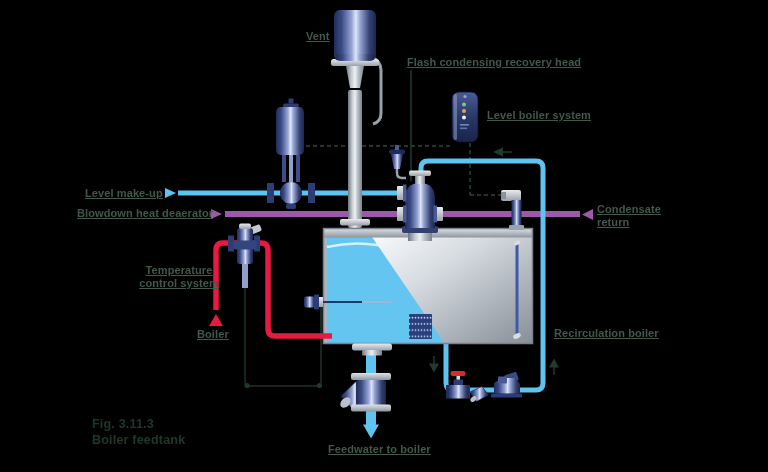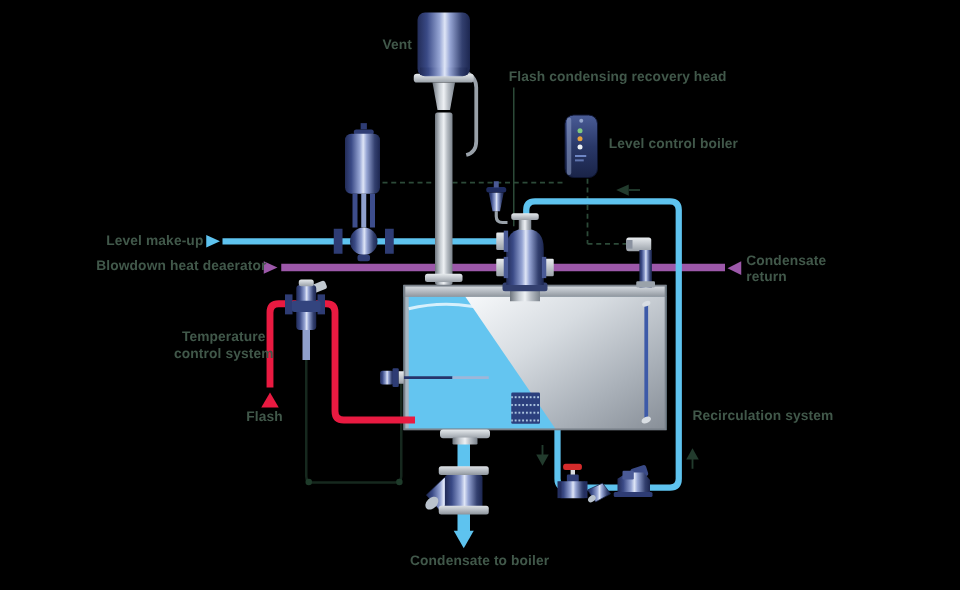--- a/index.html
+++ b/index.html
@@ -1,20 +1,20 @@
 <!DOCTYPE html>
 <html><head>
 <meta charset="utf-8">
 <style>
   html,body{margin:0;padding:0;background:#000;}
   #stage{position:relative;width:768px;height:472px;background:#000;overflow:hidden;
          font-family:"Liberation Sans",sans-serif;}
   #stage svg{position:absolute;left:0;top:0;}
   .label{position:absolute;font:600 11px "Liberation Sans",sans-serif;color:#41584A;
-         letter-spacing:.1px;white-space:nowrap;line-height:13px;}
+         letter-spacing:.1px;white-space:nowrap;line-height:13px;text-decoration:underline;}
   .wrap{white-space:normal;}
   .center{text-align:center;}
   .caption{position:absolute;font:700 12.5px "Liberation Sans",sans-serif;color:#20372A;
            line-height:16px;letter-spacing:.2px;}
 </style>
 </head>
 <body>
 
 <div id="stage">
 <svg width="768" height="472" viewBox="0 0 768 472">
@@ -227,21 +227,25 @@
     <polygon points="341,396 355.5,382 367.5,393.5 352,408.5" fill="url(#gV)" stroke="#1A2448" stroke-width=".5"></polygon>
     <ellipse cx="345.5" cy="402.5" rx="6" ry="4.2" fill="#B9C2CC" transform="rotate(-45 345.5 402.5)"></ellipse>
     <rect x="356" y="380" width="30" height="26" rx="2" fill="url(#gV)"></rect>
     <rect x="351" y="404.5" width="40" height="7" rx="2" fill="url(#gB)"></rect>
     <polygon points="363,424.5 379,424.5 371,438.5" fill="#5EC3EF"></polygon>
   </g>
 </svg>
 
 <div class="label" style="left:306px;top:30px">Vent</div>
 <div class="label" style="left:407px;top:56px">Flash condensing recovery head</div>
-<div class="label" style="left:487px;top:109px">Level control boiler</div>
+<div class="label" style="left:487px;top:109px">Level boiler system</div>
 <div class="label" style="left:85px;top:187px">Level make-up</div>
 <div class="label" style="left:77px;top:207px">Blowdown heat deaerator</div>
 <div class="label wrap" style="left:597px;top:203px;width:72px">Condensate return</div>
 <div class="label wrap center" style="left:136px;top:264px;width:86px">Temperature control system</div>
-<div class="label" style="left:197px;top:328px">Flash</div>
-<div class="label" style="left:554px;top:327px">Recirculation system</div>
-<div class="label" style="left:328px;top:443px">Condensate to boiler</div>
+<div class="label" style="left:197px;top:328px">Boiler</div>
+<div class="label" style="left:554px;top:327px">Recirculation boiler</div>
+<div class="label" style="left:328px;top:443px">Feedwater to boiler</div>
+<div class="caption" style="left:92px;top:416px">
+  <div>Fig. 3.11.3</div>
+  <div>Boiler feedtank</div>
 </div>
+</div>
 
 </body></html>

